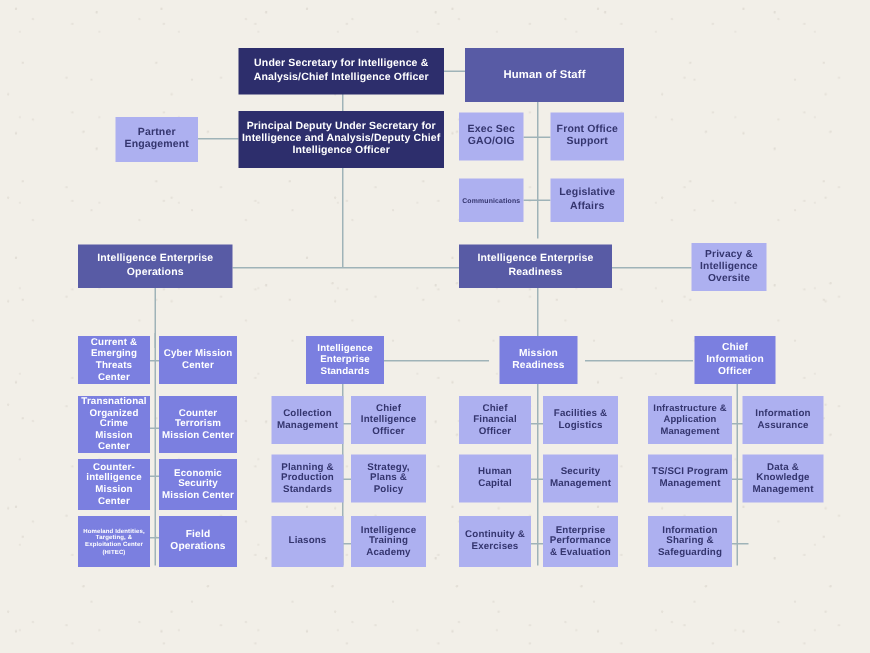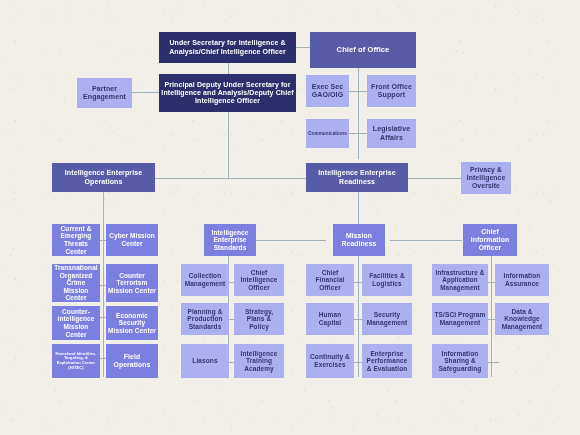--- a/index.html
+++ b/index.html
@@ -97,21 +97,21 @@
   <div class="line h" style="left:350px;top:319px;width:16px;"></div>
   <div class="line h" style="left:350px;top:362px;width:16px;"></div>
 
   <div class="line v" style="left:491px;top:256px;height:121px;"></div>
   <div class="line h" style="left:483px;top:282px;width:16px;"></div>
   <div class="line h" style="left:483px;top:319px;width:16px;"></div>
   <div class="line h" style="left:483px;top:362px;width:16px;"></div>
 
   <div class="node lvl-dark" style="left:159px;top:32px;width:137px;height:31px;font-size:7px;">Under Secretary for Intelligence &amp; Analysis/Chief Intelligence Officer</div>
 
-  <div class="node lvl-mid" style="left:310px;top:32px;width:106px;height:36px;font-size:7.5px;">Chief of Office</div>
+  <div class="node lvl-mid" style="left:310px;top:32px;width:106px;height:36px;font-size:7.5px;">Human of Staff</div>
 
   <div class="node lvl-dark" style="left:159px;top:74px;width:137px;height:38px;font-size:7px;">Principal Deputy Under Secretary for Intelligence and Analysis/Deputy Chief Intelligence Officer</div>
 
   <div class="node lvl-light" style="left:77px;top:78px;width:55px;height:30px;font-size:7px;">Partner Engagement</div>
 
   <div class="node lvl-light" style="left:306px;top:75px;width:43px;height:32px;font-size:7px;">Exec Sec GAO/OIG</div>
 
   <div class="node lvl-light" style="left:367px;top:75px;width:49px;height:32px;font-size:7px;">Front Office Support</div>
 
   <div class="node lvl-light" style="left:306px;top:119px;width:43px;height:29px;font-size:4.6px;">Communications</div>

